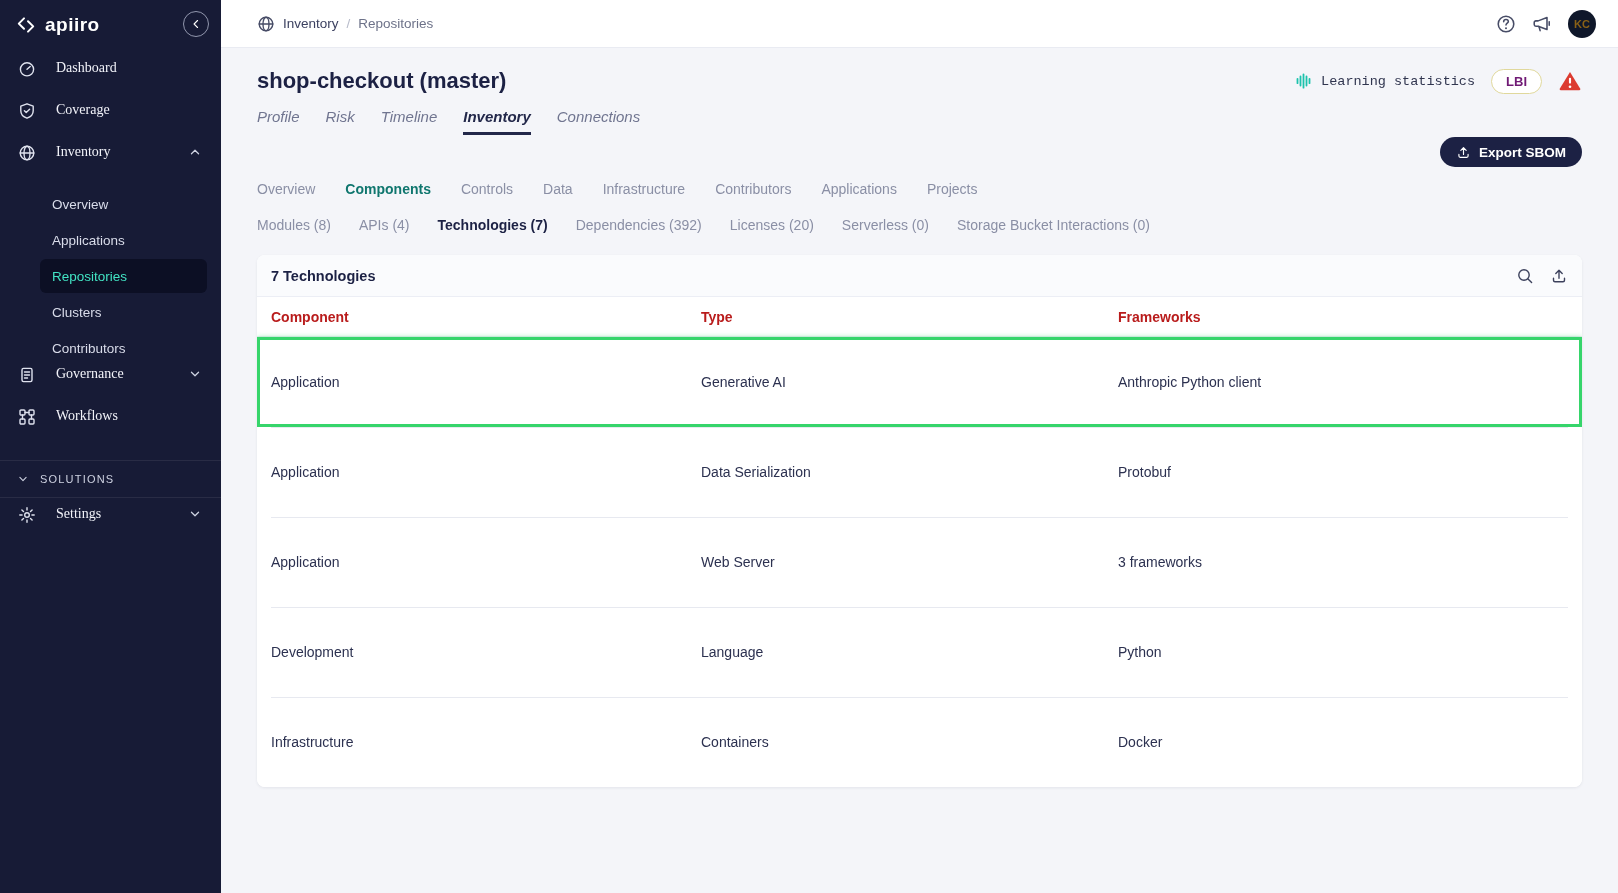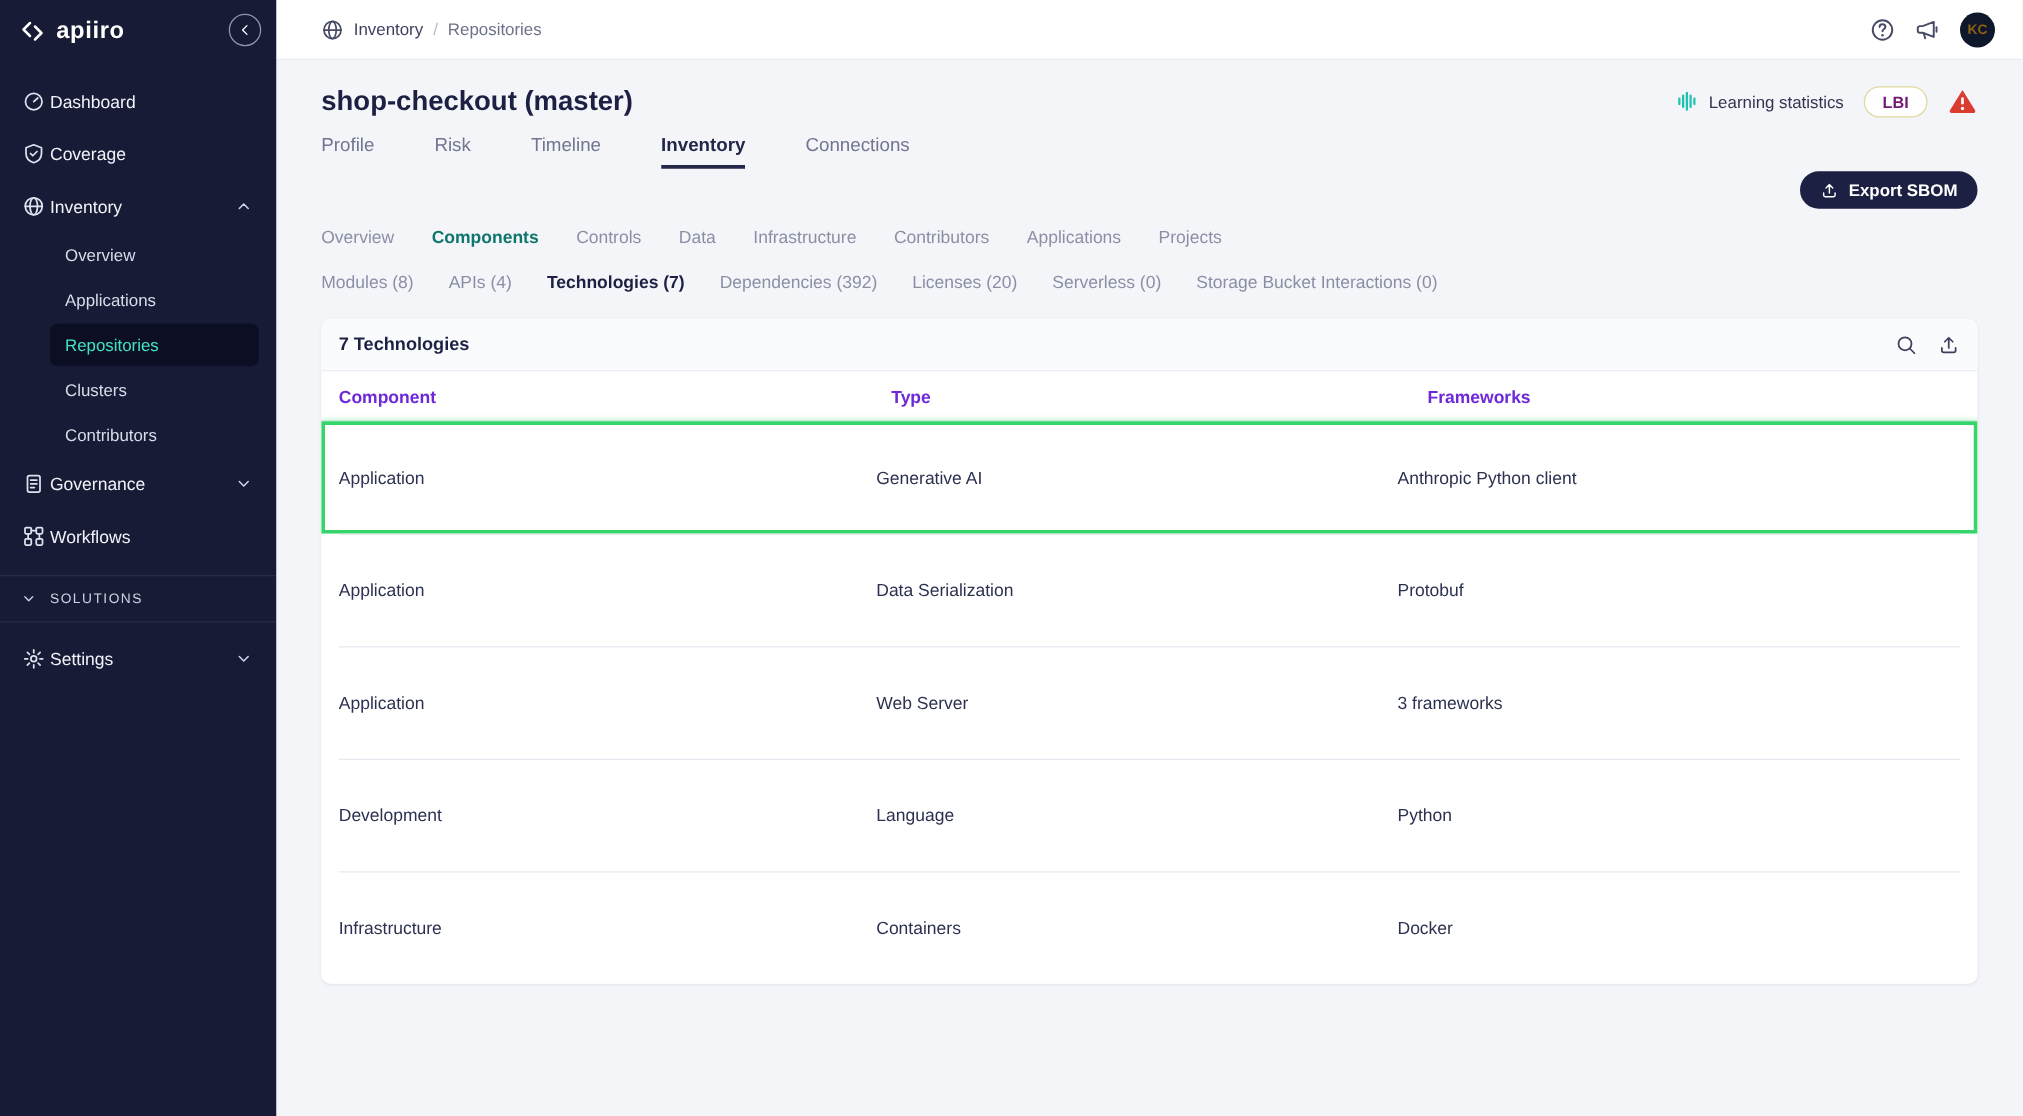--- a/index.html
+++ b/index.html
@@ -8,21 +8,21 @@
 
   
   .sidebar { width:221px; flex-shrink:0; background:#171b36; color:#eef0f8; display:flex; flex-direction:column; position:relative; }
   .logo-row { display:flex; align-items:center; gap:9px; height:50px; padding:0 16px; position:relative; }
   .logo-mark { width:20px; height:20px; color:#fff; display:inline-flex; }
   .logo-text { font-size:19px; font-weight:600; letter-spacing:.5px; color:#fff; }
   .collapse-btn { position:absolute; right:12px; top:11px; width:26px; height:26px; border-radius:50%;
     background:#171b36; border:1px solid #9297ae; color:#fff; display:flex; align-items:center; justify-content:center; cursor:pointer; }
   .collapse-btn .ic { width:14px; height:14px; }
   .nav { display:flex; flex-direction:column; margin-top:10px; }
-  .nav-item { display:flex; align-items:center; gap:4px; height:42px; padding:0 18px; font-size:14px; color:#f2f3f9; cursor:pointer; }
+  .nav-item { display:flex; align-items:flex-start; gap:20px; height:42px; padding:0 18px; font-size:14px; color:#f2f3f9; cursor:pointer;font-family:Liberation Serif, serif; }
   .nav-ic { width:18px; height:18px; display:inline-flex; color:#dfe2ee; flex-shrink:0; }
   .nav-label { white-space:nowrap; }
   .nav-chev { margin-left:auto; width:16px; height:16px; display:inline-flex; color:#cfd3e2; }
   .nav-sub { height:34px; display:flex; align-items:center; font-size:13.5px; color:#d9dcea; margin:1px 14px 1px 40px; padding-left:12px; border-radius:6px; cursor:pointer; white-space:nowrap; }
   .nav-sub.selected { background:#0c0f24; color:#42e3c3; }
   .solutions { display:flex; align-items:center; gap:10px; height:38px; margin-top:10px; padding:5px 16px;
     font-size:11px; letter-spacing:1.2px; color:#ced2e1; border-top:1px solid rgba(255,255,255,.08);
     border-bottom:1px solid rgba(255,255,255,.08); cursor:pointer; }
   .solutions .ic { width:14px; height:14px; color:#ced2e1; display:inline-flex; }
   .settings-item { margin-top:8px; }
@@ -37,26 +37,26 @@
   .bc-ic { width:18px; height:18px; display:inline-flex; color:#474c66; }
   .topbar-right { margin-left:auto; display:flex; align-items:center; gap:16px; }
   .icon-btn { width:20px; height:20px; color:#474c66; cursor:pointer; display:inline-flex; }
   .avatar { width:28px; height:28px; border-radius:50%; background:#0f172a; color:#8a6116; font-size:11px; font-weight:700;
     display:flex; align-items:center; justify-content:center; cursor:pointer; }
 
   .content { flex:1; padding:20px 36px 0 36px; overflow:hidden; }
   .title-row { display:flex; align-items:center; justify-content:space-between; }
   .page-title { font-size:22px; font-weight:700; color:#1c2144; }
   .title-meta { display:flex; align-items:center; gap:16px; }
-  .learning { display:flex; align-items:center; gap:8px; font-size:13.5px; color:#30354f; cursor:pointer; }
+  .learning { display:flex; align-items:center; gap:8px; font-size:13.5px; color:#30354f; cursor:pointer;font-family:Liberation Mono, monospace; }
   .learning .ic { width:18px; height:18px; color:#1cc2ad; display:inline-flex; }
   .lbi { padding:4px 14px; border:1.5px solid #e0d89c; border-radius:14px; font-size:13px; font-weight:600; color:#701a75; background:#fff; cursor:pointer; }
   .warn-ic { width:24px; height:24px; display:inline-flex; cursor:pointer; }
 
-  .tabs { display:flex; gap:48px; margin-top:14px; font-size:15px; color:#707590; }
+  .tabs { display:flex; gap:26px; margin-top:14px; font-size:15px; color:#707590;font-style:italic; }
   .tab { padding-bottom:7px; cursor:pointer; border-bottom:3px solid transparent; }
   .tab.active { color:#23284a; font-weight:600; border-bottom-color:#23284a; }
 
   .export-row { display:flex; justify-content:flex-end; margin-top:2px; height:32px; }
   .export-btn { display:flex; align-items:center; gap:8px; background:#1c2144; color:#fff; font-size:13.5px; font-weight:600;
     border:none; border-radius:16px; padding:0 16px; height:30px; cursor:pointer; font-family:inherit; }
   .export-btn .ic { width:15px; height:15px; display:inline-flex; }
 
   .subtabs { display:flex; gap:30px; margin-top:12px; font-size:14px; color:#8a8fa5; }
   .subtab { cursor:pointer; white-space:nowrap; }
@@ -65,21 +65,21 @@
   .subsubtab { cursor:pointer; white-space:nowrap; }
   .subsubtab.active { color:#1c2144; font-weight:700; }
 
   
   .card { background:#fff; border-radius:8px; margin-top:22px; box-shadow:0 1px 3px rgba(27,33,68,.08); overflow:hidden; }
   .card-header { height:42px; display:flex; align-items:center; padding:0 14px; background:#fafbfd; border-bottom:1px solid #eceef5; }
   .card-title { font-size:14.5px; font-weight:700; color:#1c2144; }
   .card-actions { margin-left:auto; display:flex; gap:16px; color:#3c415c; }
   .card-actions .ic { width:18px; height:18px; display:inline-flex; cursor:pointer; }
   .thead { display:grid; grid-template-columns:430px 417px 1fr; padding:0 14px; height:40px; align-items:center;
-    font-size:14px; font-weight:700; color:#6d28d9; border-bottom:1px solid #eceef5;gap:12px; }
+    font-size:14px; font-weight:700; color:#b91c1c; border-bottom:1px solid #eceef5; }
   .trow { display:grid; grid-template-columns:430px 417px 1fr; padding:0 14px; height:90px; align-items:center;
     font-size:14px; color:#2c3150; position:relative; cursor:pointer; background:#fff; }
   .trow:not(:first-child)::before { content:""; position:absolute; top:0; left:14px; right:14px; height:1px; background:#e7e9f0; }
   .trow.highlighted { box-shadow: inset 0 0 0 3px #36d56b, 0 0 5px rgba(54,213,107,.45); }
   .td { white-space:nowrap; }
 </style>
 </head>
 <body>
 
 <aside class="sidebar">

